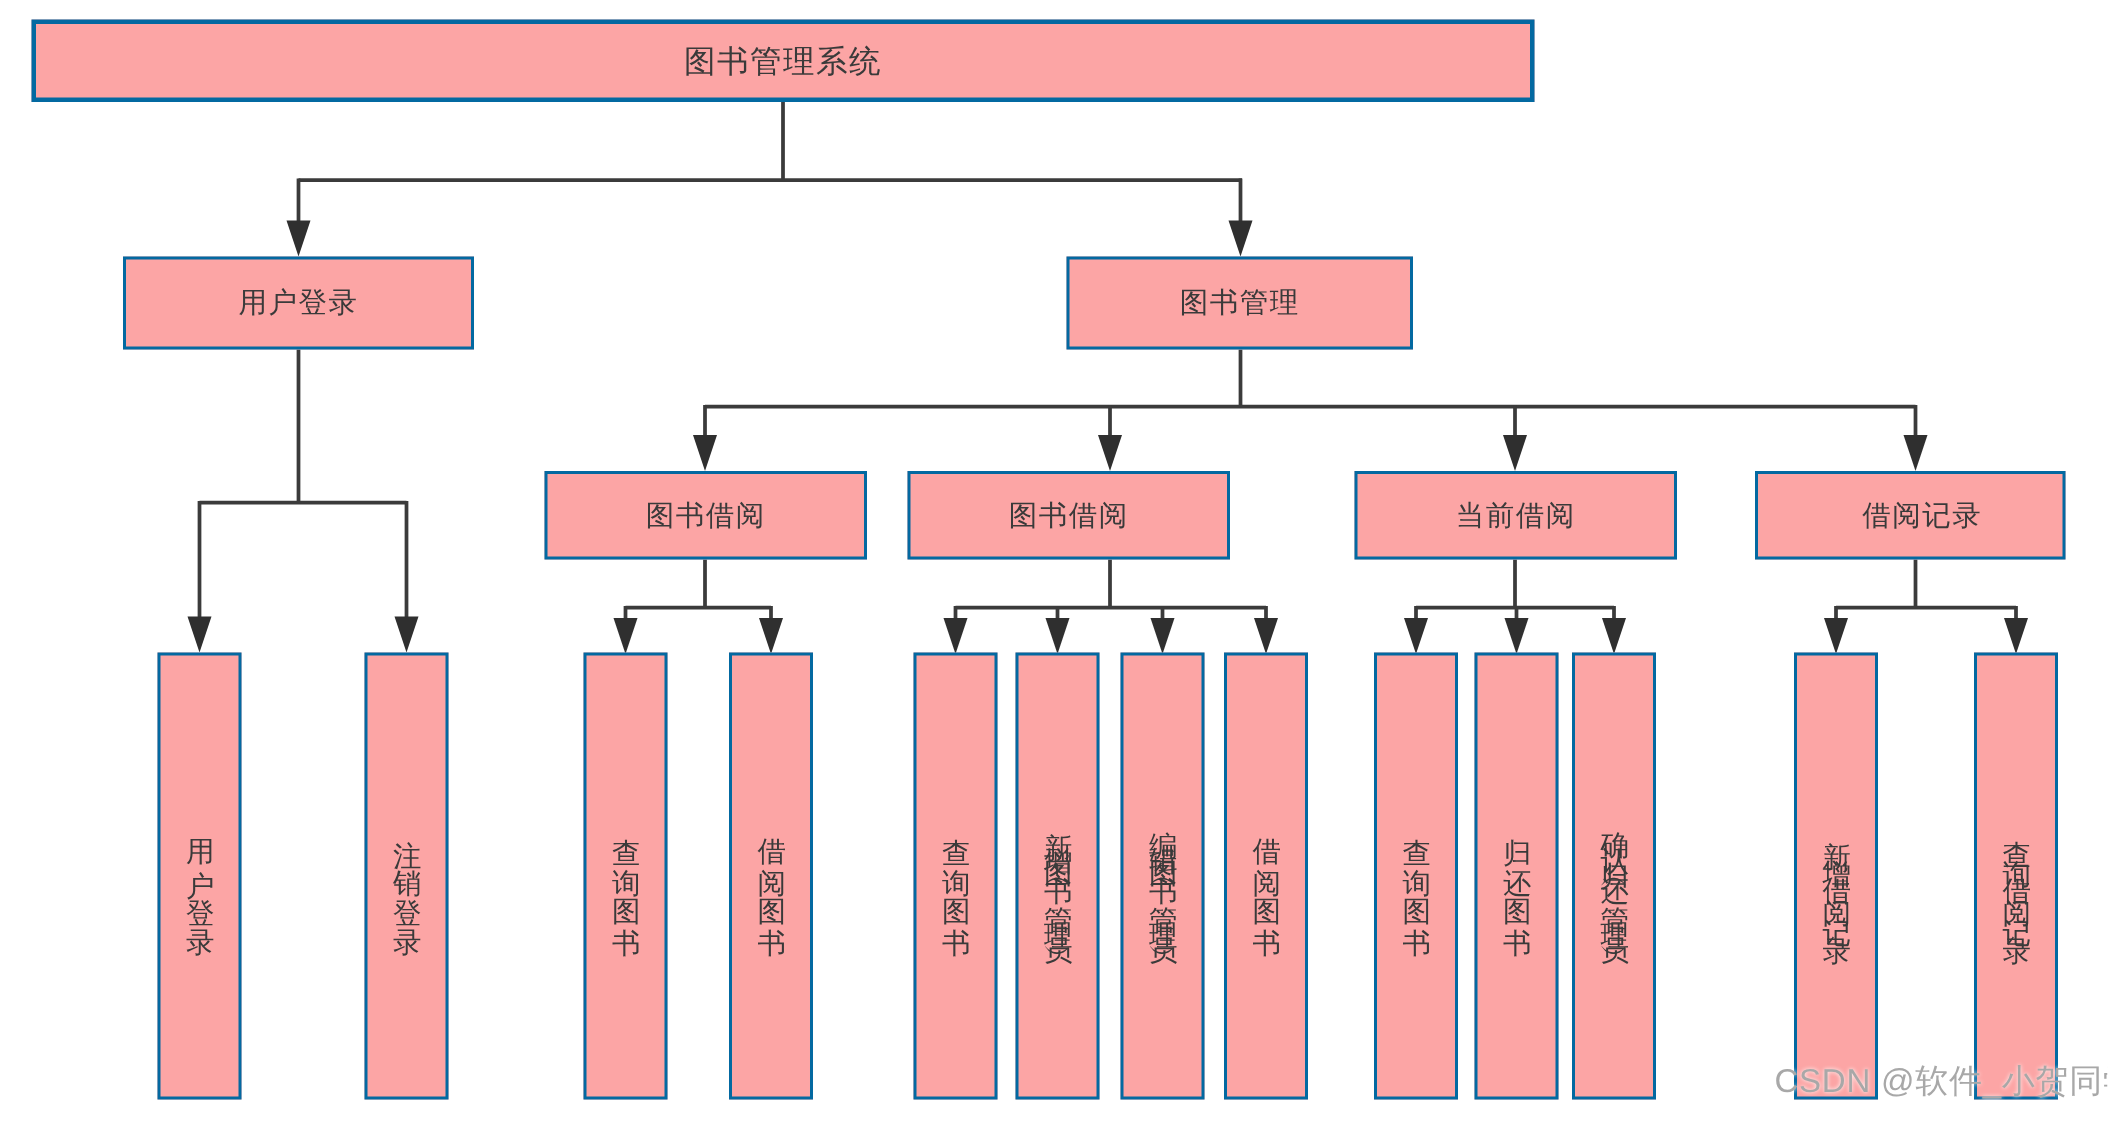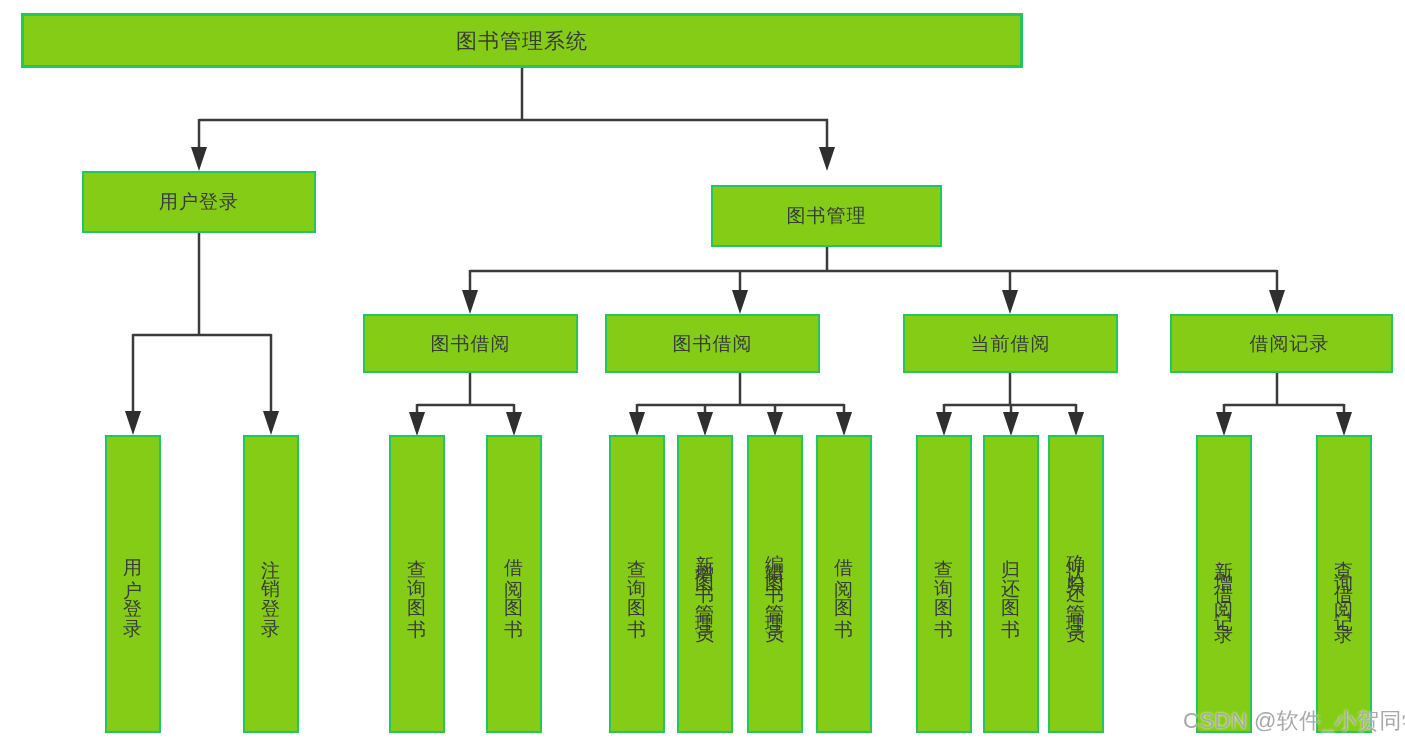--- a/index.html
+++ b/index.html
@@ -16,22 +16,22 @@
     overflow: hidden;
   }
   #wires {
     position: absolute;
     left: 0; top: 0;
     width: 1405px; height: 747px;
     z-index: 1;
   }
   .node {
     position: absolute;
-    background: #84cc16;
-    border: 2px solid #22c55e;
+    background: #fca5a5;
+    border: 2px solid #0369a1;
     box-sizing: border-box;
     display: flex;
     align-items: center;
     justify-content: center;
     color: #3a3a3a;
     z-index: 2;
     text-align: center;
   }
   .node.root {
     border-width: 3px;
@@ -152,34 +152,34 @@
     </g>
   </svg>
 
   <div class="node root" style="left:21px; top:13px; width:1002px; height:55px;">
     <span>图书管理系统</span>
   </div>
 
   <div class="node h" style="left:82px; top:171px; width:234px; height:62px;">
     <span>用户登录</span>
   </div>
-  <div class="node h" style="left:711px; top:185px; width:231px; height:62px;">
+  <div class="node h" style="left:711px; top:171px; width:231px; height:62px;">
     <span>图书管理</span>
   </div>
 
   <div class="node h" style="left:363px; top:314px; width:215px; height:59px;">
     <span>图书借阅</span>
   </div>
   <div class="node h" style="left:605px; top:314px; width:215px; height:59px;">
     <span>图书借阅</span>
   </div>
   <div class="node h" style="left:903px; top:314px; width:215px; height:59px;font-family:Liberation Mono, monospace;">
     <span>当前借阅</span>
   </div>
-  <div class="node h" style="left:1170px; top:314px; width:223px; height:59px;padding-left:16px;">
+  <div class="node h" style="left:1170px; top:314px; width:207px; height:59px;padding-left:16px;">
     <span>借阅记录</span>
   </div>
 
   <div class="node leaf" style="left:105px;">
     <span class="vtext len4">用户登录</span>
   </div>
   <div class="node leaf" style="left:243px;">
     <span class="vtext len4">注销登录</span>
   </div>
 

